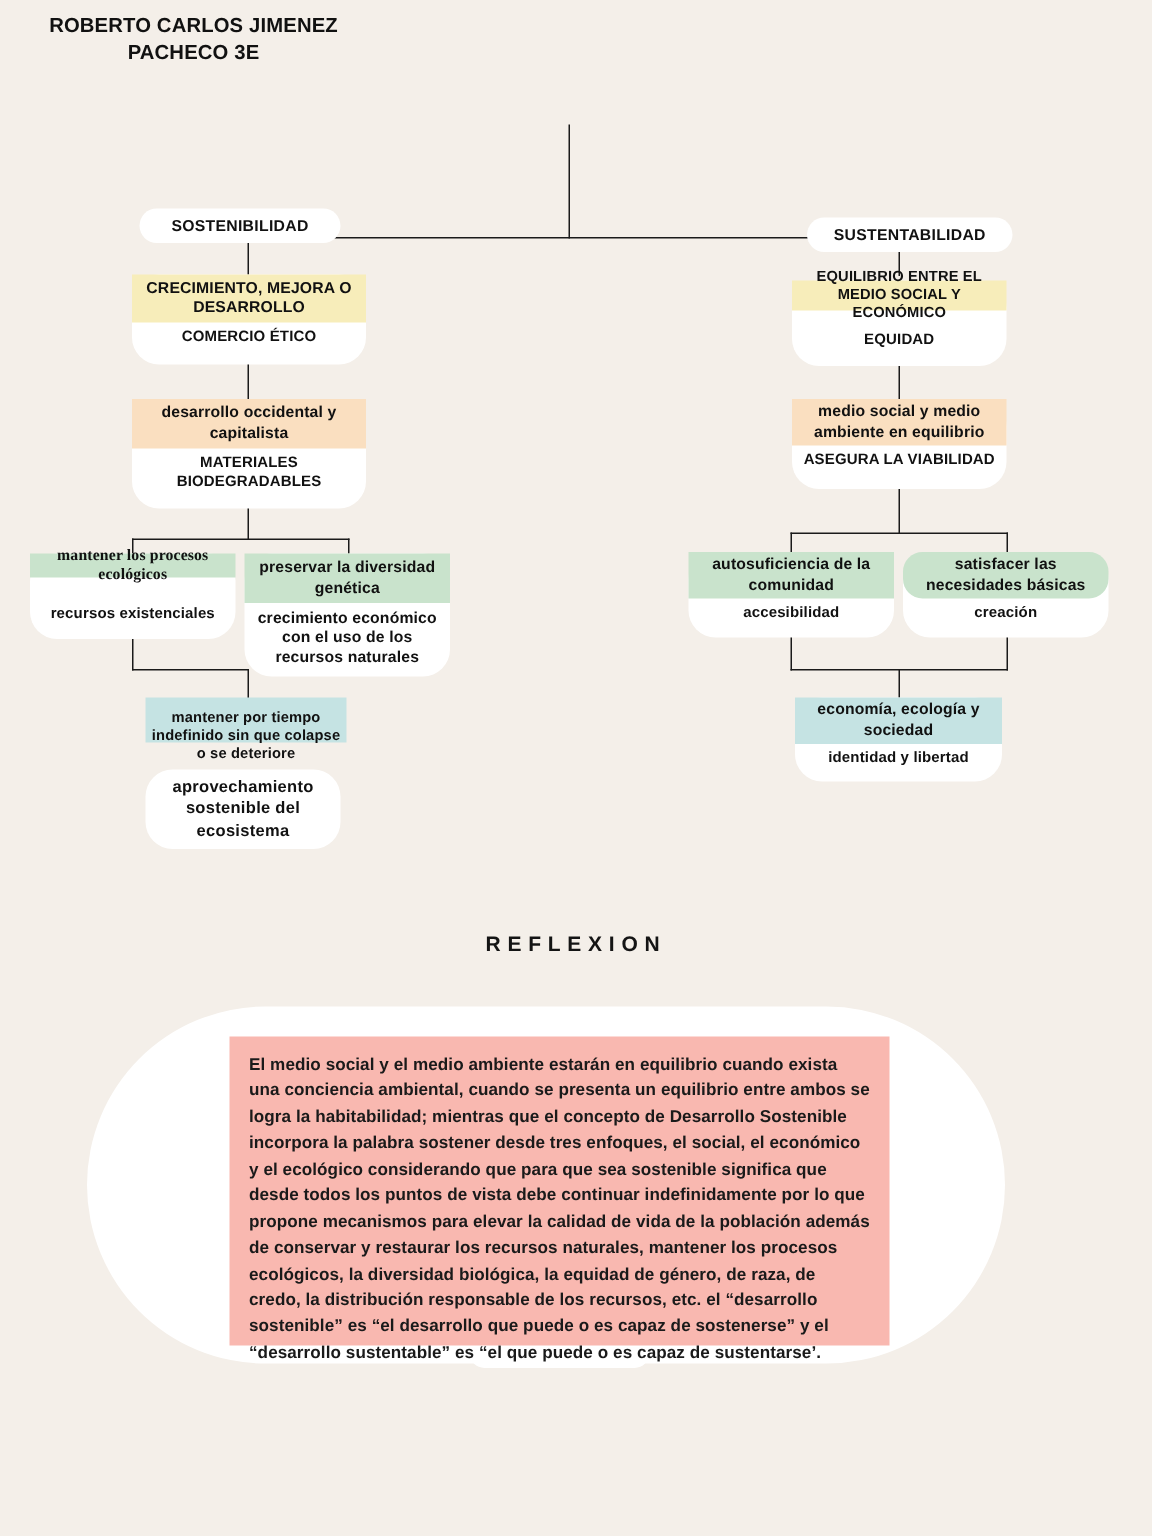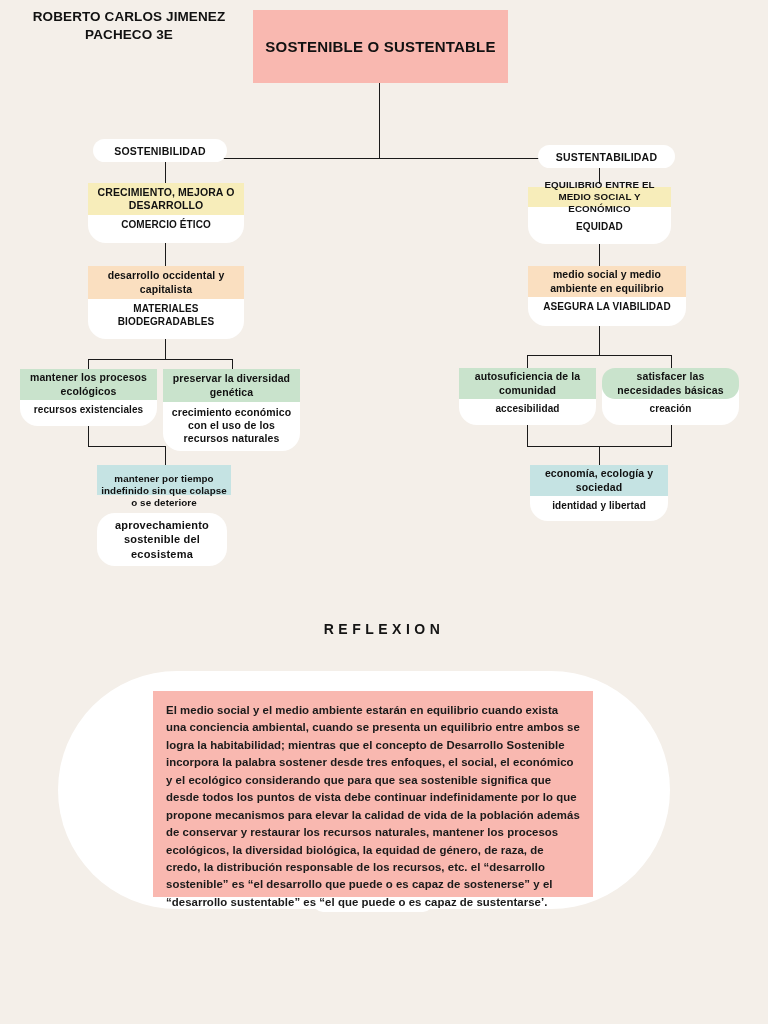--- a/index.html
+++ b/index.html
@@ -174,21 +174,20 @@
     letter-spacing: 0.05px;
   }
 </style>
 </head>
 <body>
 
 <div id="canvas">
 
   <div class="author">ROBERTO CARLOS JIMENEZ PACHECO 3E</div>
 
-  <div class="title-box">SOSTENIBLE O SUSTENTABLE</div>
 
   <div class="ln ln-v" style="left:379px; top:83px; height:76px;"></div>
   <div class="ln ln-h" style="left:165px; top:158px; width:435px;"></div>
   <div class="ln ln-v" style="left:165px; top:158px; height:26px;"></div>
   <div class="ln ln-v" style="left:599px; top:158px; height:26px;"></div>
 
   <div class="pill" style="left:93px; top:139px; width:134px; height:23px;">SOSTENIBILIDAD</div>
   <div class="pill" style="left:538px; top:145px; width:137px; height:23px;">SUSTENTABILIDAD</div>
 
   <div class="node" style="left:88px; top:183px; width:156px; height:60px;">
@@ -205,21 +204,21 @@
     <div class="sub t-mid" style="top:37px; height:34px;">MATERIALES BIODEGRADABLES</div>
   </div>
 
   <div class="ln ln-v" style="left:165px; top:339px; height:21px;"></div>
   <div class="ln ln-h" style="left:88px; top:359px; width:145px;"></div>
   <div class="ln ln-v" style="left:88px; top:359px; height:11px;"></div>
   <div class="ln ln-v" style="left:232px; top:359px; height:11px;"></div>
 
   <div class="node" style="left:20px; top:369px; width:137px; height:57px;">
     <div class="body"></div>
-    <div class="band band-green" style="height:31px;">mantener los procesos ecológicos</div>
+    <div class="band band-green" style="height:16px;font-family:Liberation Serif, serif;">mantener los procesos ecológicos</div>
     <div class="sub" style="top:35px; height:20px;">recursos existenciales</div>
   </div>
 
   <div class="node" style="left:163px; top:369px; width:137px; height:82px;">
     <div class="body"></div>
     <div class="band band-green t-mid" style="height:33px;">preservar la diversidad genética</div>
     <div class="sub" style="top:37px; height:44px; font-size:10.5px;">crecimiento económico con el uso de los recursos naturales</div>
   </div>
 
   <div class="ln ln-v" style="left:88px; top:426px; height:21px;"></div>
@@ -233,21 +232,21 @@
   <div class="pill" style="left:97px; top:513px; width:130px; height:53px; border-radius:18px; font-size:11px; line-height:1.3; padding:0 10px;">aprovechamiento sostenible del ecosistema</div>
 
   <div class="node" style="left:528px; top:187px; width:143px; height:57px;">
     <div class="body"></div>
     <div class="band band-yellow" style="height:20px; font-size:9.8px;">EQUILIBRIO ENTRE EL MEDIO SOCIAL Y ECONÓMICO</div>
     <div class="sub t-big" style="top:34px; height:21px;">EQUIDAD</div>
   </div>
 
   <div class="ln ln-v" style="left:599px; top:244px; height:25px;"></div>
 
-  <div class="node" style="left:528px; top:266px; width:158px; height:60px;padding-left:17px;">
+  <div class="node" style="left:528px; top:266px; width:143px; height:60px;padding-left:17px;">
     <div class="body"></div>
     <div class="band band-orange" style="height:31px;">medio social y medio ambiente en equilibrio</div>
     <div class="sub" style="top:35px; height:21px;">ASEGURA LA VIABILIDAD</div>
   </div>
 
   <div class="ln ln-v" style="left:599px; top:326px; height:30px;"></div>
   <div class="ln ln-h" style="left:527px; top:355px; width:145px;"></div>
   <div class="ln ln-v" style="left:527px; top:355px; height:14px;"></div>
   <div class="ln ln-v" style="left:671px; top:355px; height:14px;"></div>
 

